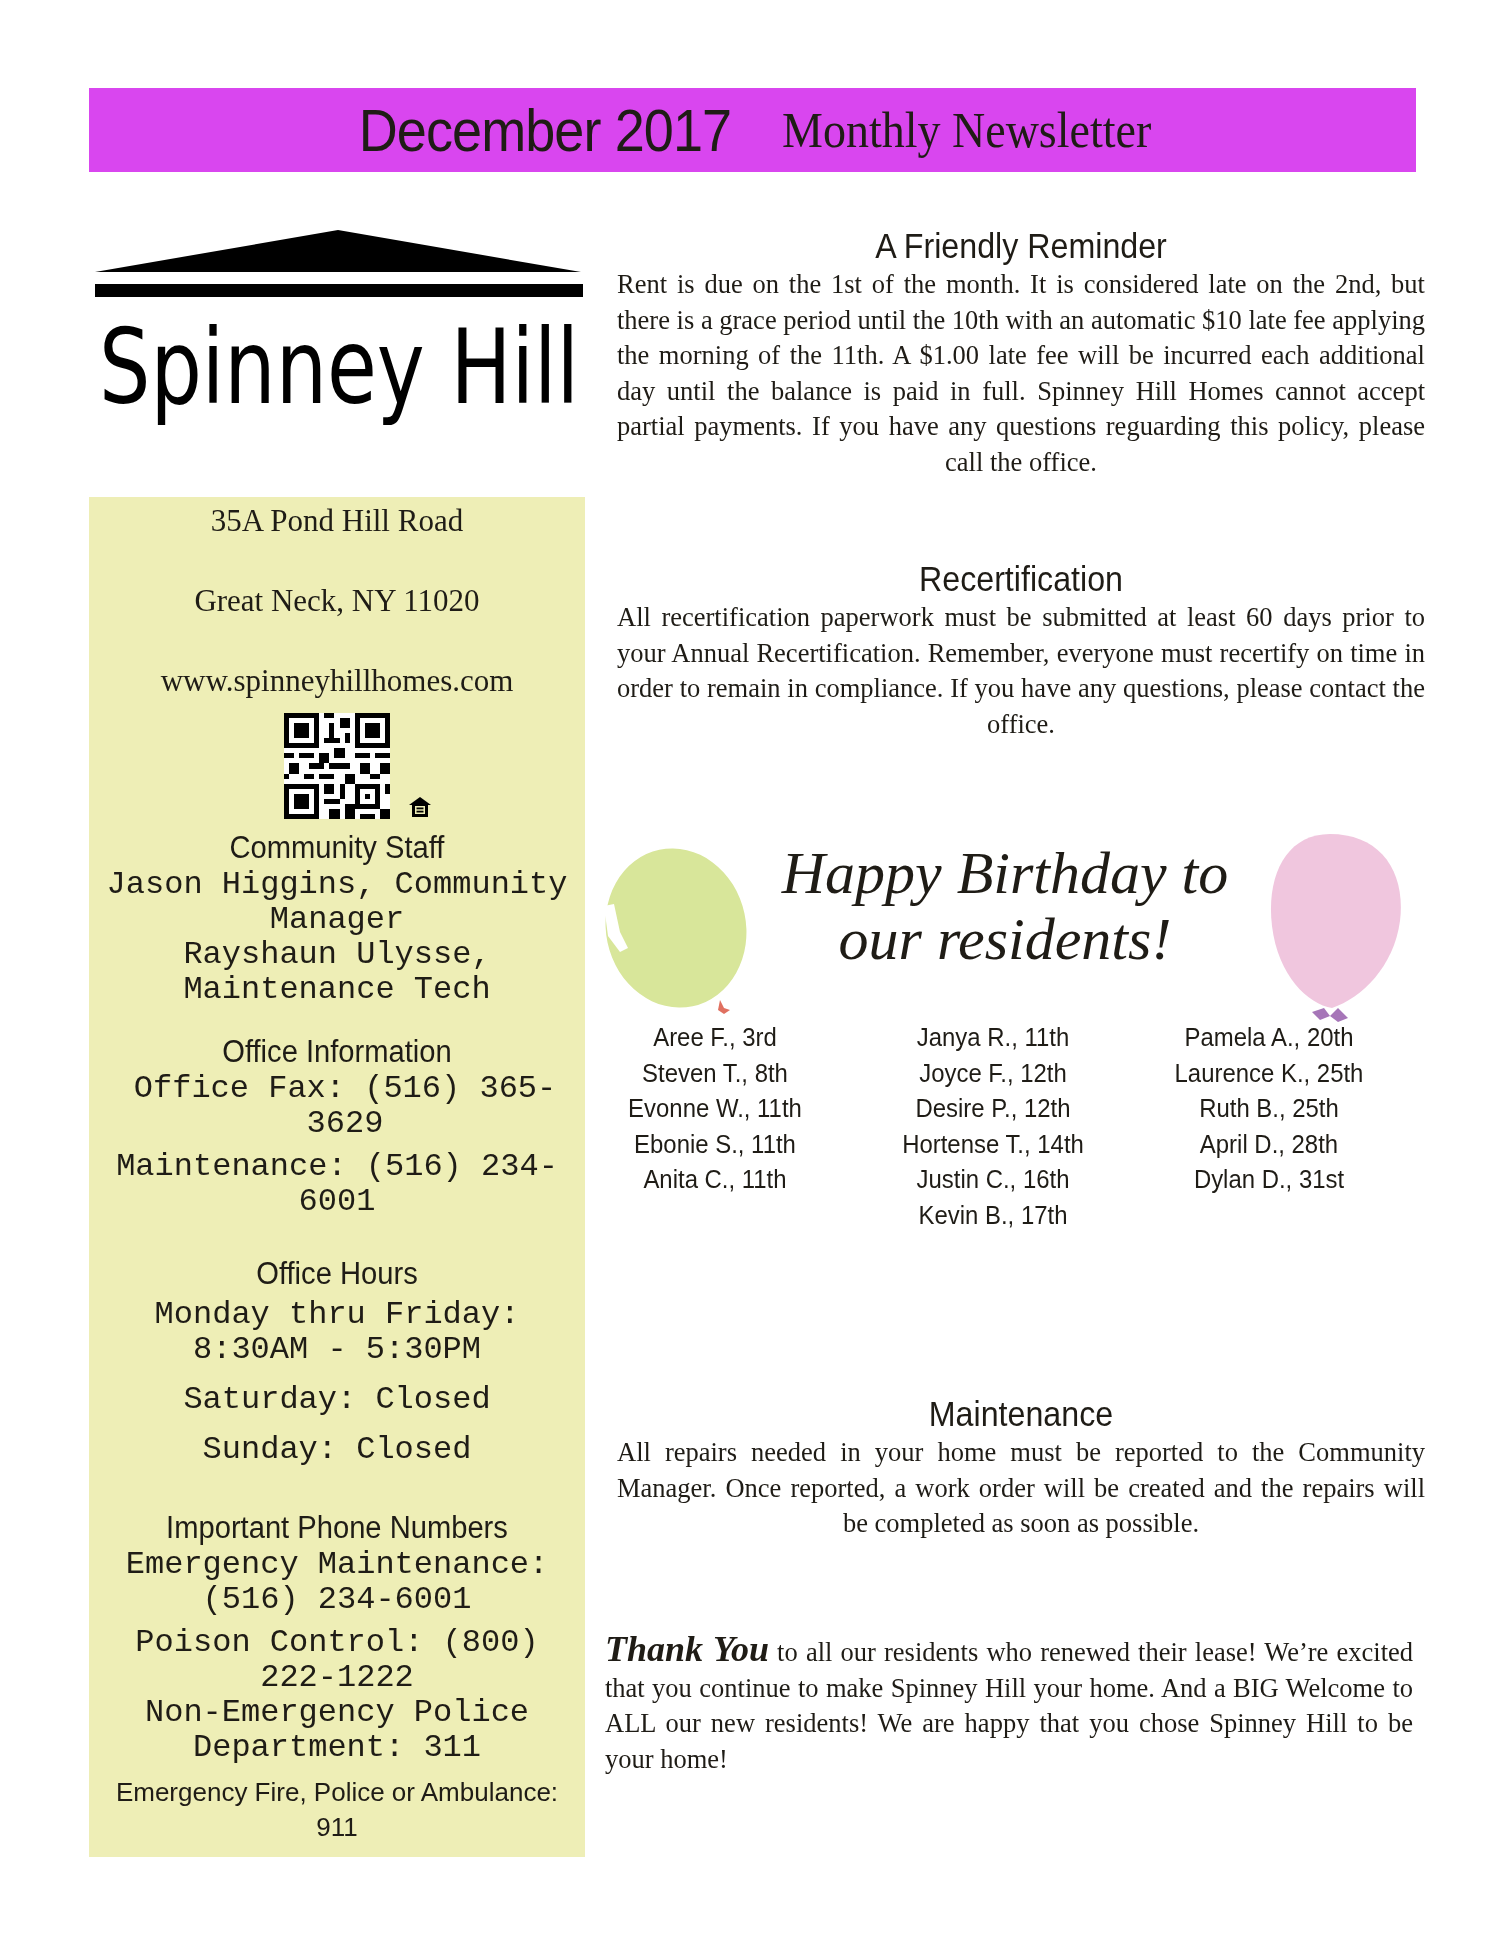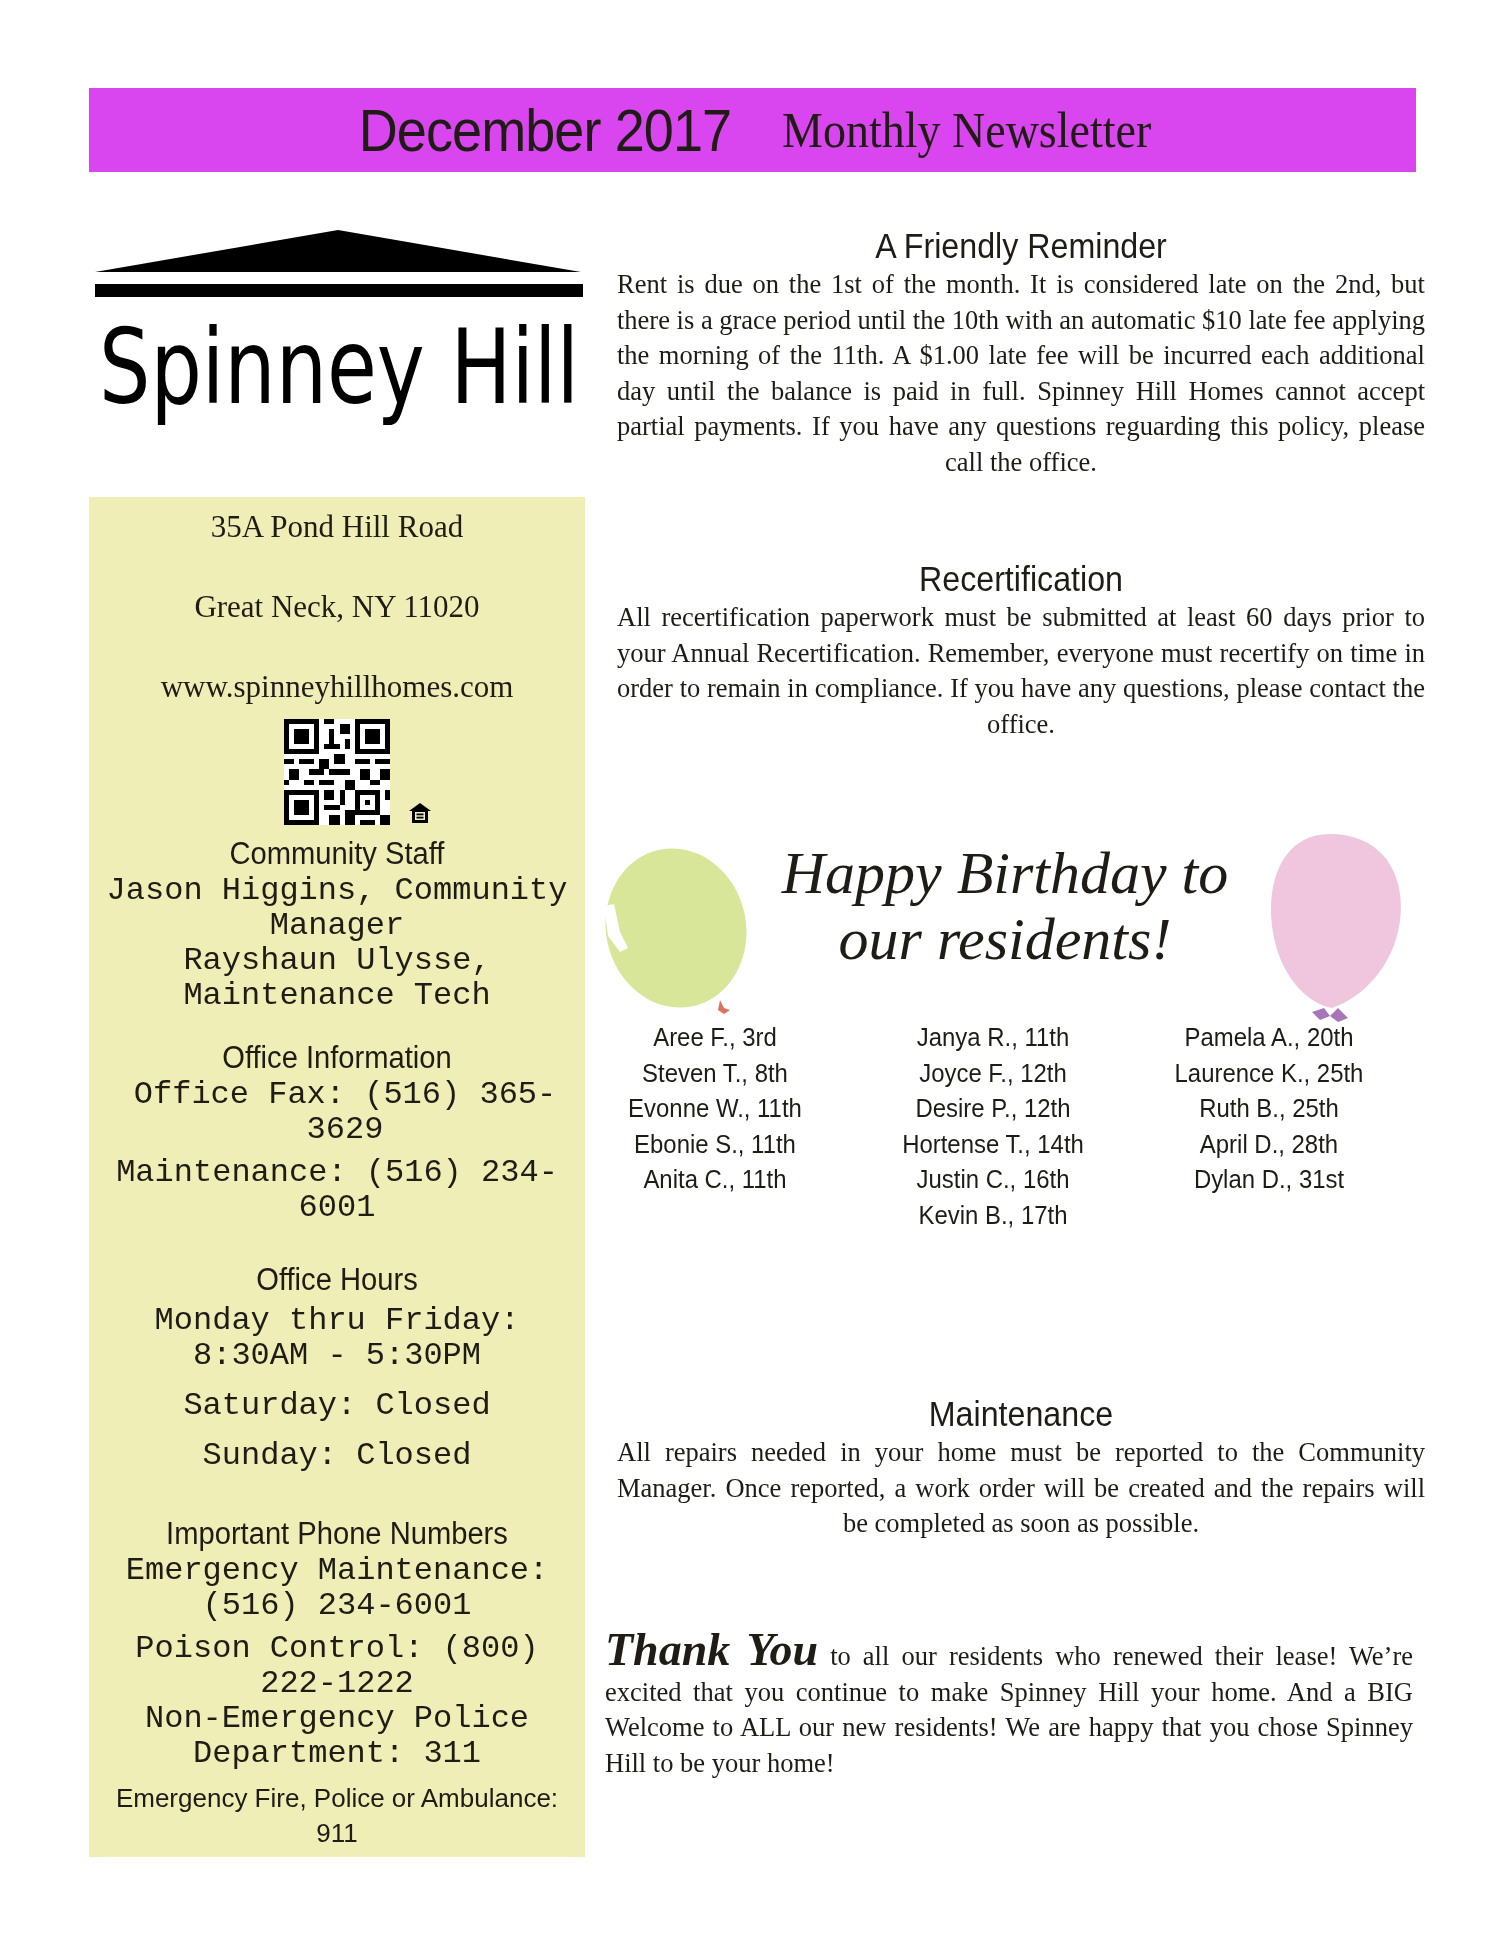--- a/index.html
+++ b/index.html
@@ -12,41 +12,41 @@
     .title-main { font-family: "Liberation Sans", sans-serif; font-size: 60px; letter-spacing: -1px; transform: scaleX(0.9); display: inline-block; }
     .title-sub { font-family: "Liberation Serif", serif; font-size: 50px; margin-left: 14px; transform: scaleX(0.92); display: inline-block; }
 
     .logo { position: absolute; left: 93px; top: 228px; width: 496px; height: 210px; }
 
     .sidebar {
       position: absolute; left: 89px; top: 497px; width: 496px; height: 1360px;
       background: #eeeeb6; text-align: center;
     }
     .addr { font-family: "Liberation Serif", serif; font-size: 31px; line-height: 44px; margin-top: 36px; }
-    .addr-first { margin-top: 8px; }
+    .addr-first { margin-top: 2px; }
     .qr-wrap { position: relative; width: 106px; height: 106px; margin: 10px auto 0; }
     .qr { width: 106px; height: 106px; }
     .eho { position: absolute; left: 124px; bottom: 0px; width: 24px; height: 24px; }
     .sb-h { font-family: "Liberation Sans", sans-serif; font-size: 31px; line-height: 38px; transform: scaleX(0.94); }
     .sb-t { font-family: Liberation Mono, monospace; font-size: 32px; line-height: 35px; }
     .sb-t-sans { font-family: "Liberation Sans", sans-serif; font-size: 26px; line-height: 35px; }
 
     .main { position: absolute; left: 617px; width: 808px; text-align: center; }
     .m-h { font-family: "Liberation Sans", sans-serif; font-size: 35px; line-height: 42px; transform: scaleX(0.92); }
     .m-p { font-family: "Liberation Serif", serif; font-size: 26.5px; line-height: 35.5px; text-align: justify; text-align-last: center; }
 
     .bday-title { position: absolute; left: 735px; top: 840px; width: 540px; text-align: center;
       font-family: "Liberation Serif", serif; font-style: italic; font-size: 60px; line-height: 66px; }
     .balloon { position: absolute; }
     .bday-col { position: absolute; top: 1020px; width: 240px; text-align: center;
       font-family: "Liberation Sans", sans-serif; font-size: 26px; line-height: 35.5px; transform: scaleX(0.92); }
 
     .thanks { position: absolute; left: 605px; top: 1632px; width: 808px;
       font-family: "Liberation Serif", serif; font-size: 26.5px; line-height: 35.5px; text-align: justify; }
-    .thanks-strong { font-style: italic; font-weight: bold; font-size: 46px; }
+    .thanks-strong { font-style: italic; font-weight: bold; font-size: 36px; }
   </style>
 </head>
 <body>
 
 <div class="title-bar">
   <span class="title-main">December 2017</span>
   <span class="title-sub">Monthly Newsletter</span>
 </div>
 
 <div class="logo">

